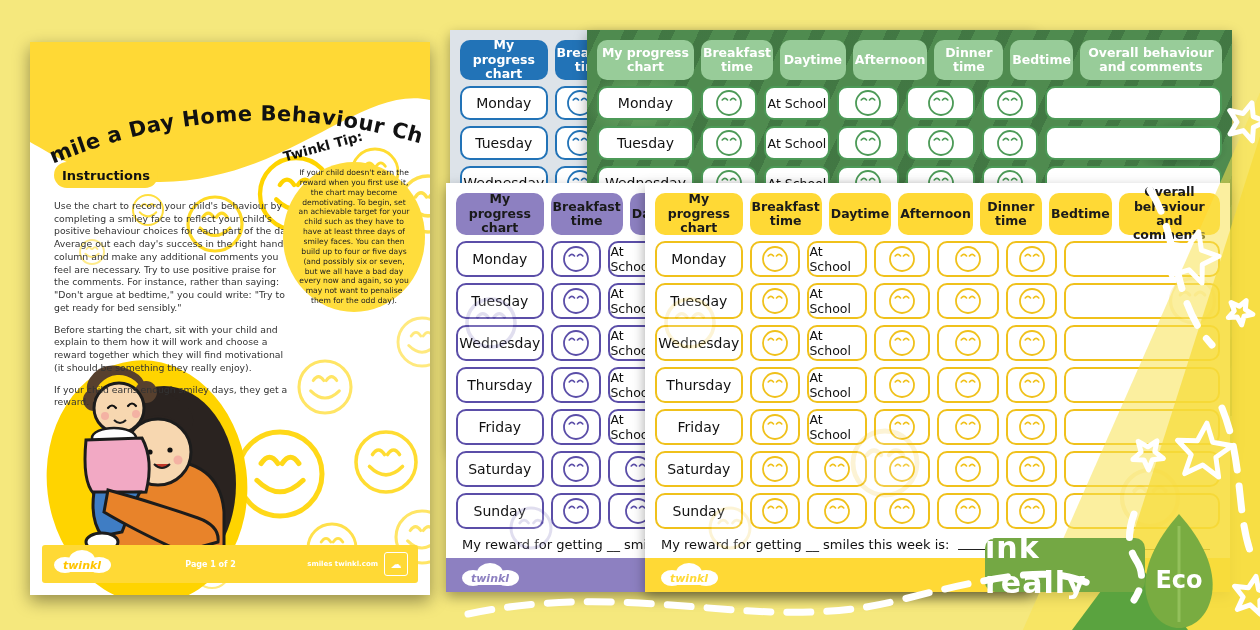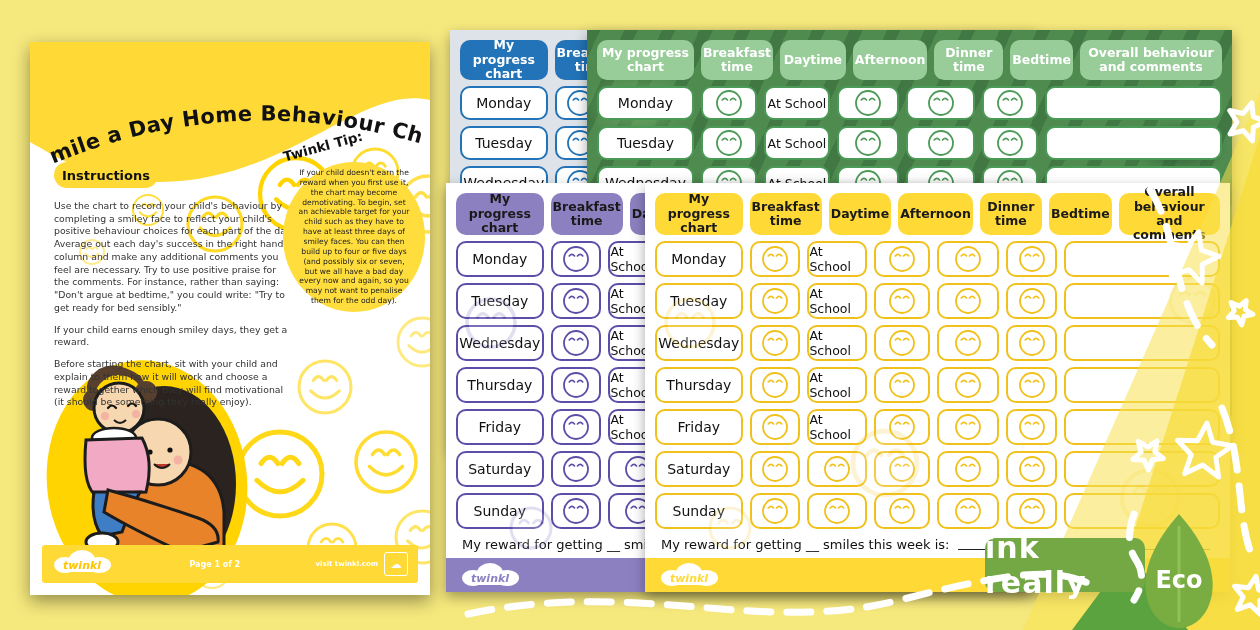--- a/index.html
+++ b/index.html
@@ -171,41 +171,41 @@
         <path d="M44,98 Q40,140 52,152 L104,150 Q112,118 100,96 Z" fill="#F2A9C4" stroke="#1c1c1c" stroke-width="3"></path>
         <path d="M52,150 q-4,28 8,44 l20,-4 q8,-22 18,-40 Z" fill="#3F7DC4" stroke="#1c1c1c" stroke-width="3"></path>
         <ellipse cx="60" cy="200" rx="16" ry="9" fill="#fff" stroke="#1c1c1c" stroke-width="3"></ellipse>
         <path d="M66,148 Q110,160 156,176 Q178,184 176,200 L140,210 Q92,188 62,170 Z" fill="#E8832A" stroke="#1c1c1c" stroke-width="3"></path>
       </g>
     </svg>
 
     <div class="instr-badge">Instructions</div>
     <div class="instr-text">
       <p>Use the chart to record your child's behaviour by completing a smiley face to reflect your child's positive behaviour choices for each part of the day. Average out each day's success in the right hand column and make any additional comments you feel are necessary. Try to use positive praise for the comments. For instance, rather than saying: "Don't argue at bedtime," you could write: "Try to get ready for bed sensibly."</p>
+      <p>Before starting the chart, sit with your child and explain to them how it will work and choose a reward together which they will find motivational (it should be something they really enjoy).</p>
       <p>If your child earns enough smiley days, they get a reward.</p>
-      <p>Before starting the chart, sit with your child and explain to them how it will work and choose a reward together which they will find motivational (it should be something they really enjoy).</p>
     </div>
 
     <div class="tiplabel">Twinkl Tip:</div>
     <div class="tipcircle">
       <span>If your child doesn't earn the reward when you first use it, the chart may become demotivating. To begin, set an achievable target for your child such as they have to have at least three days of smiley faces. You can then build up to four or five days (and possibly six or seven, but we all have a bad day every now and again, so you may not want to penalise them for the odd day).</span>
     </div>
 
     <div class="footerband">
       <span id="leftcloud"><svg width="62" height="26" viewBox="0 0 62 26">
     <g fill="#fff">
               <ellipse cx="13" cy="16" rx="11" ry="8"></ellipse>
               <ellipse cx="30" cy="11" rx="13" ry="10"></ellipse>
     <ellipse cx="47" cy="16" rx="12" ry="8"></ellipse>
               <rect x="5" y="12" width="50" height="11" rx="5"></rect>
             </g>
     <text x="30" y="19.5" text-anchor="middle" font-size="11" font-weight="bold" font-style="italic" fill="#FFC400" font-family="DejaVu Sans, sans-serif">twinkl</text>
           </svg></span>
       <span class="pageinfo">Page 1 of 2</span>
-      <span class="visit">visit twinkl.com</span>
+      <span class="visit">smiles twinkl.com</span>
       <span class="qrbox">☁</span>
     </div>
   </div>
 
   <div id="charts">
       <div class="chart-page citybg" style="left: 450px; top: 30px; width: 585px; height: 420px; z-index: 1;">
         <div class="hrow">
           <div class="hcell c0" style="background: rgb(34, 115, 183); color: rgb(255, 255, 255); height: 40px; font-size: 12.5px;">My progress chart</div>
           <div class="hcell c1" style="background: rgb(34, 115, 183); color: rgb(255, 255, 255); height: 40px; font-size: 12.5px;">Breakfast time</div>
           <div class="hcell c2" style="background: rgb(34, 115, 183); color: rgb(255, 255, 255); height: 40px; font-size: 12.5px;">Daytime</div>

